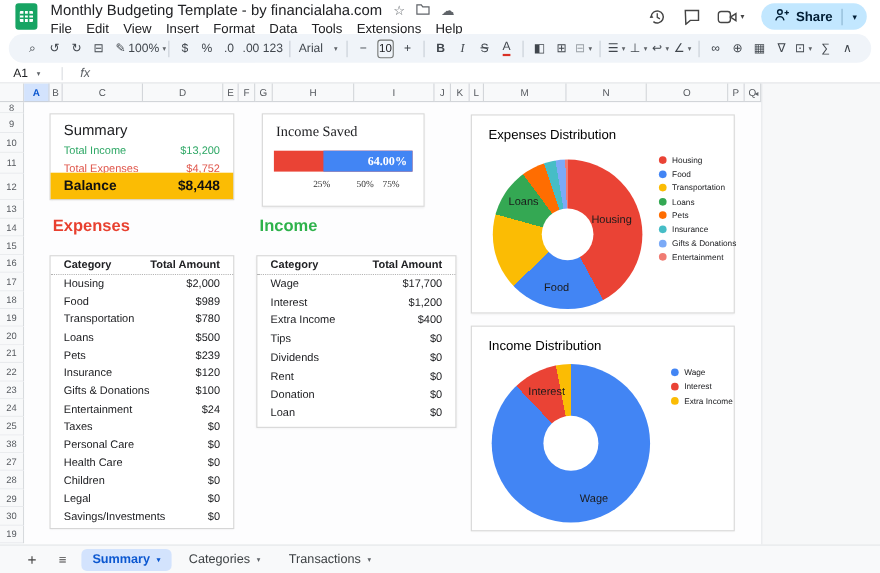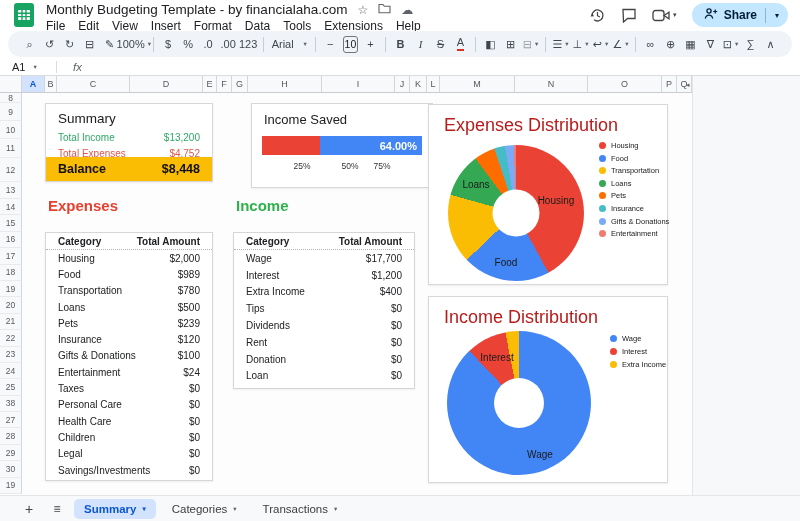--- a/index.html
+++ b/index.html
@@ -71,47 +71,47 @@
   
   .box { position:absolute; background:#fff; border:1px solid #d8d8d8; box-shadow:0 1px 2px rgba(0,0,0,.07); }
 
   #summary-box { left:23px; top:10px; width:168px; height:79px; }
   .sum-title { font-size:13.5px; padding:7px 12px 3px; color:#202124; }
   .sum-row { display:flex; justify-content:space-between; align-items:center; padding:0 12px; font-size:10px; height:16px; }
   .balance { position:absolute; left:0; right:0; bottom:0; height:24px; background:#fbbc04;
              display:flex; justify-content:space-between; align-items:center; padding:0 12px;
              font-size:12.5px; font-weight:700; color:#111; }
 
-  #saved-box { left:229px; top:10px; width:182px; height:85px; }
+  #saved-box { left:216px; top:10px; width:148px; height:85px;font-family:Liberation Serif, serif; }
   .is-title { font-size:13px; padding:8px 12px 6px; }
   .isbar { margin:3px 10px 0; height:19px; background:#ea4335; position:relative; }
   .isfill { position:absolute; top:0; right:0; bottom:0; background:#4285f4; display:flex; align-items:center;
             justify-content:flex-end; padding-right:5px; color:#fff; font-weight:700; font-size:11px; }
   .isticks { position:relative; margin:6px 10px 0; height:12px; font-size:8.5px; color:#333; }
-  .isticks span { position:absolute; transform:translateX(-50%); }
+  .isticks span { position:absolute; transform:translateX(-50%);margin-left:12px; }
   .t25 { left:25%; } .t50 { left:50%;padding-left:16px; } .t75 { left:75%; }
 
   .section-h { position:absolute; font-size:15px; font-weight:700; }
   #expenses-h { left:26px; top:104px; color:#e8402f; }
   #income-h   { left:214px; top:104px; color:#2eb24b; }
 
   .dtable { position:absolute; background:#fff; border:1px solid #d6d6d6; font-size:10px; box-shadow:0 1px 2px rgba(0,0,0,.06); }
   #expenses-table { left:23px; top:139px; width:168px; height:249px; }
   #income-table   { left:211px; top:139px; width:182px; height:157px; }
   .thead { display:flex; justify-content:space-between; align-items:center; padding:0 12px; height:17px;
            font-weight:700; border-bottom:1px dotted #b3b3b3; }
   .trow { display:flex; justify-content:space-between; align-items:center; padding:0 12px; }
   #expenses-table .trow { height:16.3px; }
   #income-table .trow { height:16.8px; }
   .tl { color:#202124; } .tr { color:#202124;margin-left:29px; }
 
   
   #exp-chart { left:406px; top:11px; width:240px; height:181px; }
   #inc-chart { left:406px; top:203px; width:240px; height:187px; }
-  .chart-title { font-size:18px; padding:10px 0 0 15px; color:#b91c1c; }
+  .chart-title { font-size:12px; padding:10px 0 0 15px; color:#000000; }
   .pie { position:absolute; border-radius:50%; }
   .pie::after { content:""; position:absolute; left:50%; top:50%; background:#fff; border-radius:50%;
                 transform:translate(-50%,-50%); }
   #exp-pie { left:19px; top:40px; width:136px; height:136px; }
   #exp-pie::after { width:47px; height:47px; }
   #inc-pie { left:18px; top:34px; width:144px; height:144px; }
   #inc-pie::after { width:50px; height:50px; }
   .plbl { position:absolute; font-size:10px; color:#1b1b1b; transform:translate(-50%,-50%); white-space:nowrap; }
   .pl-housing { left:127px; top:95px; } .pl-food { left:77px; top:157px; } .pl-loans { left:47px; top:79px; }
   .pl-wage { left:111px; top:157px; } .pl-interest { left:68px; top:60px; }

